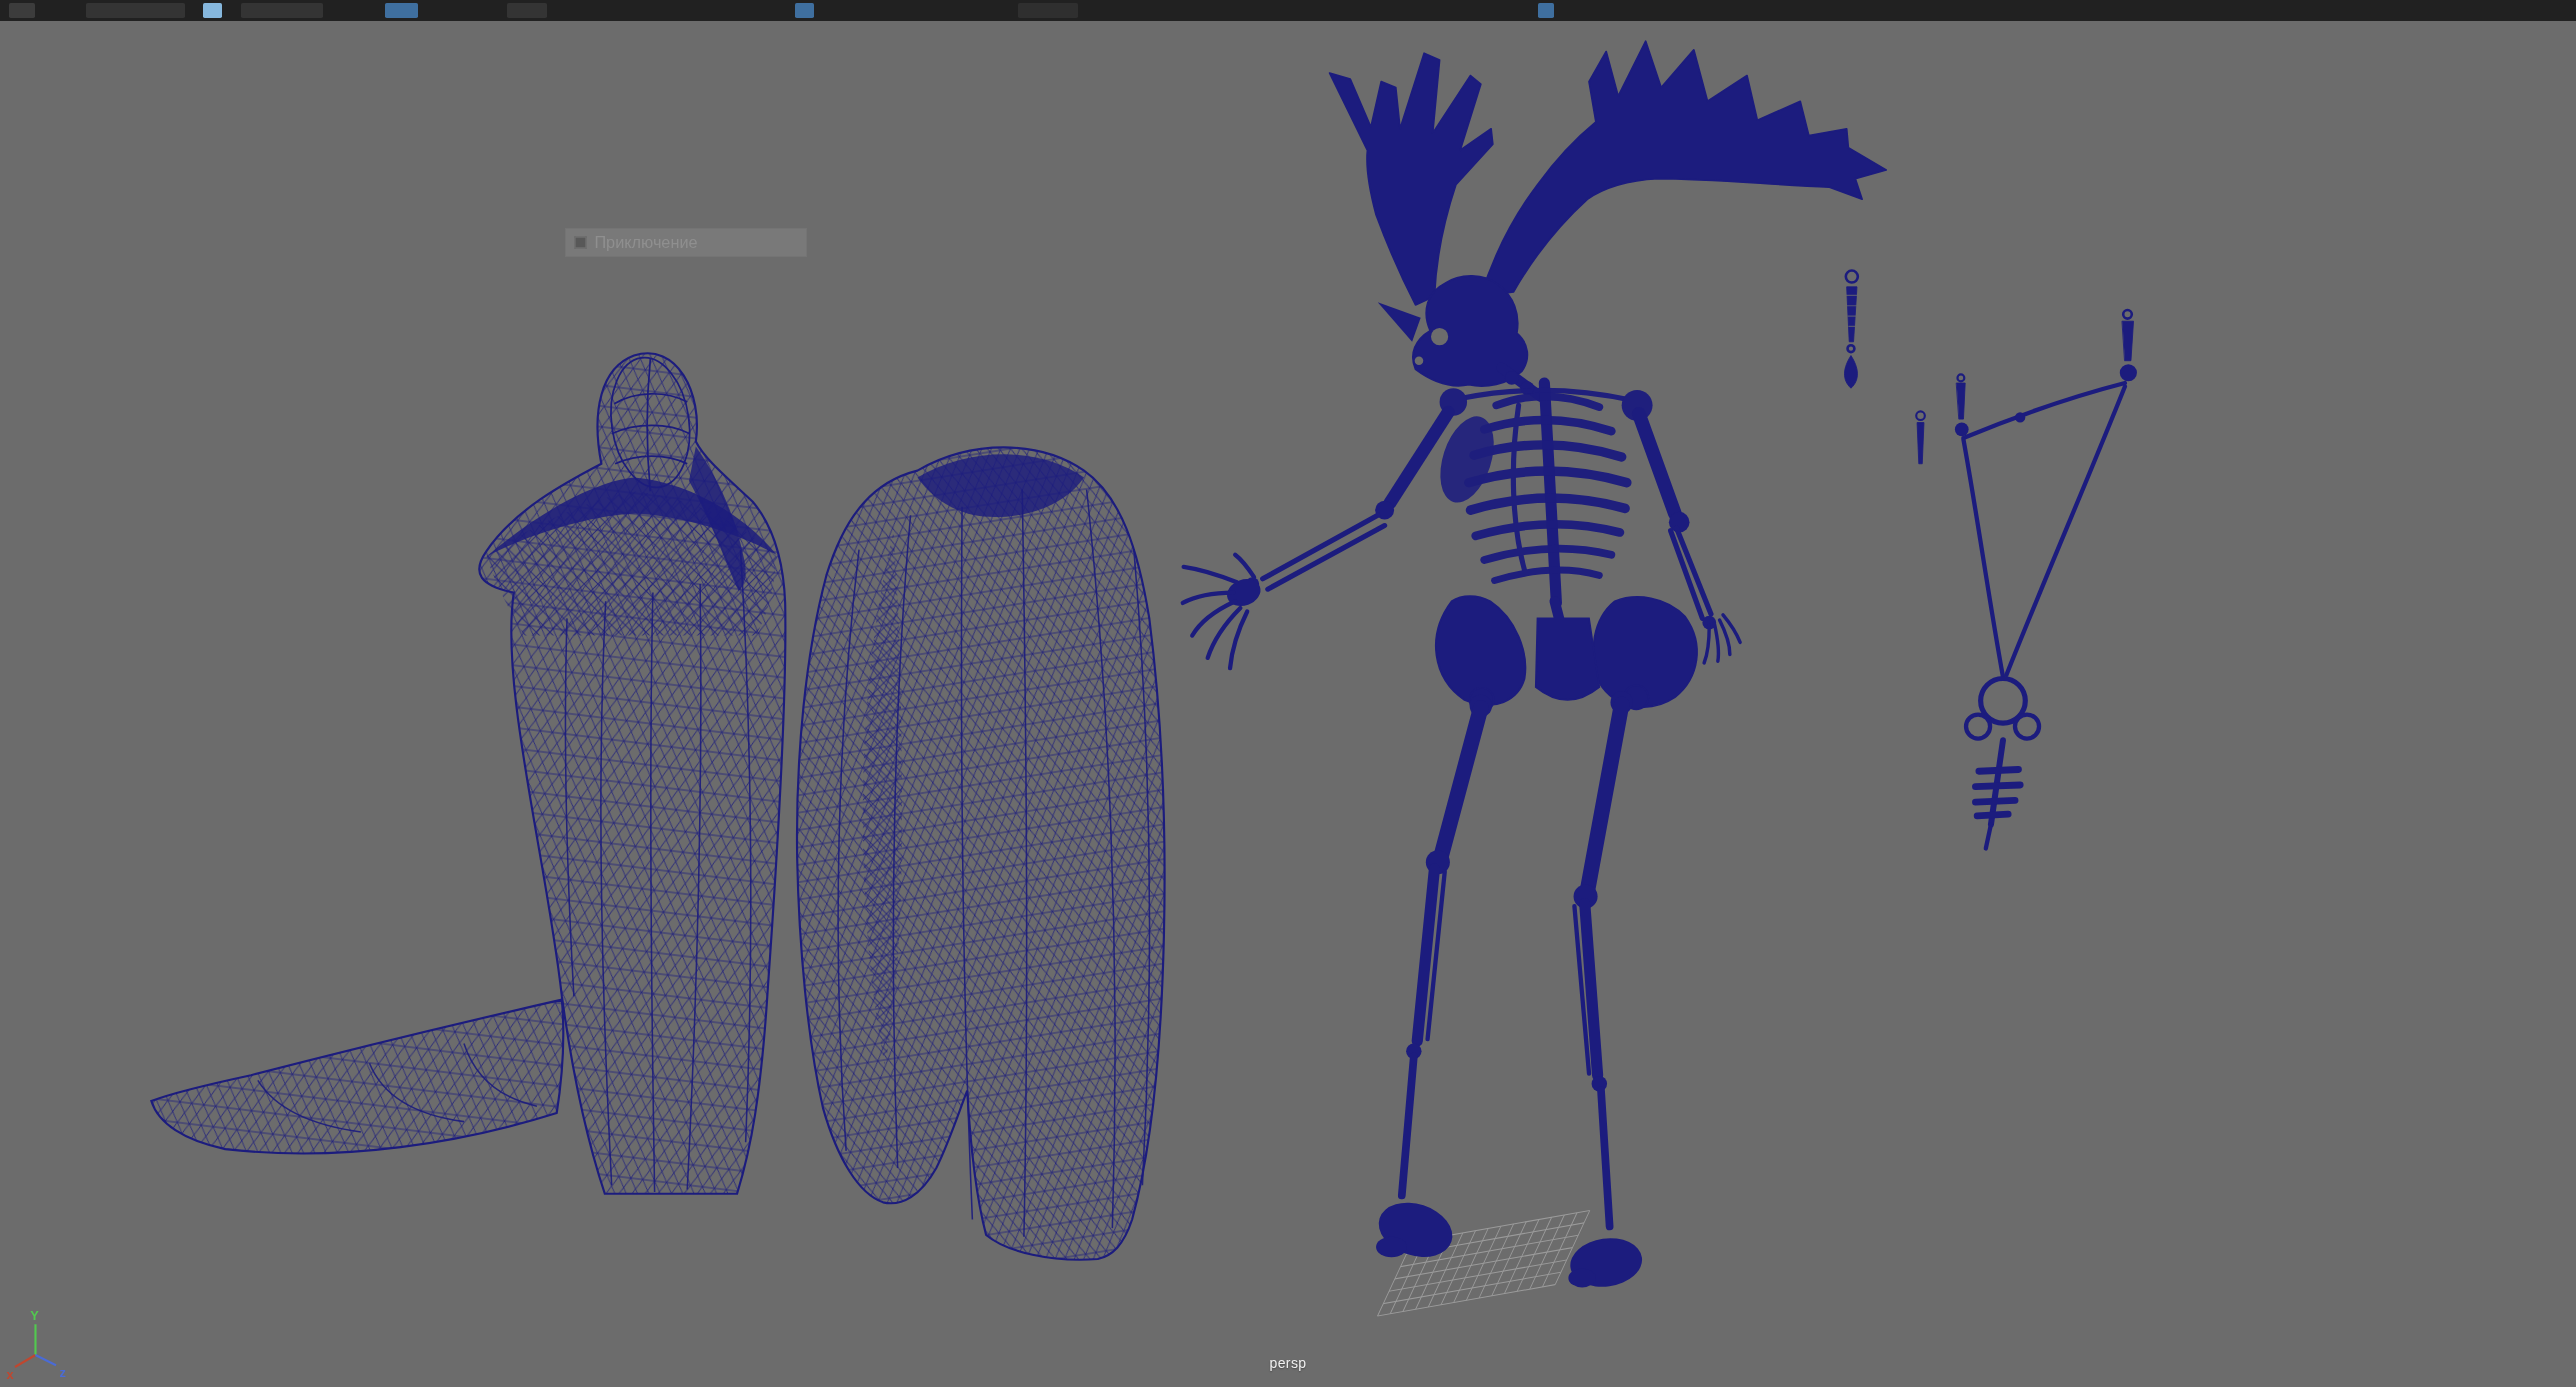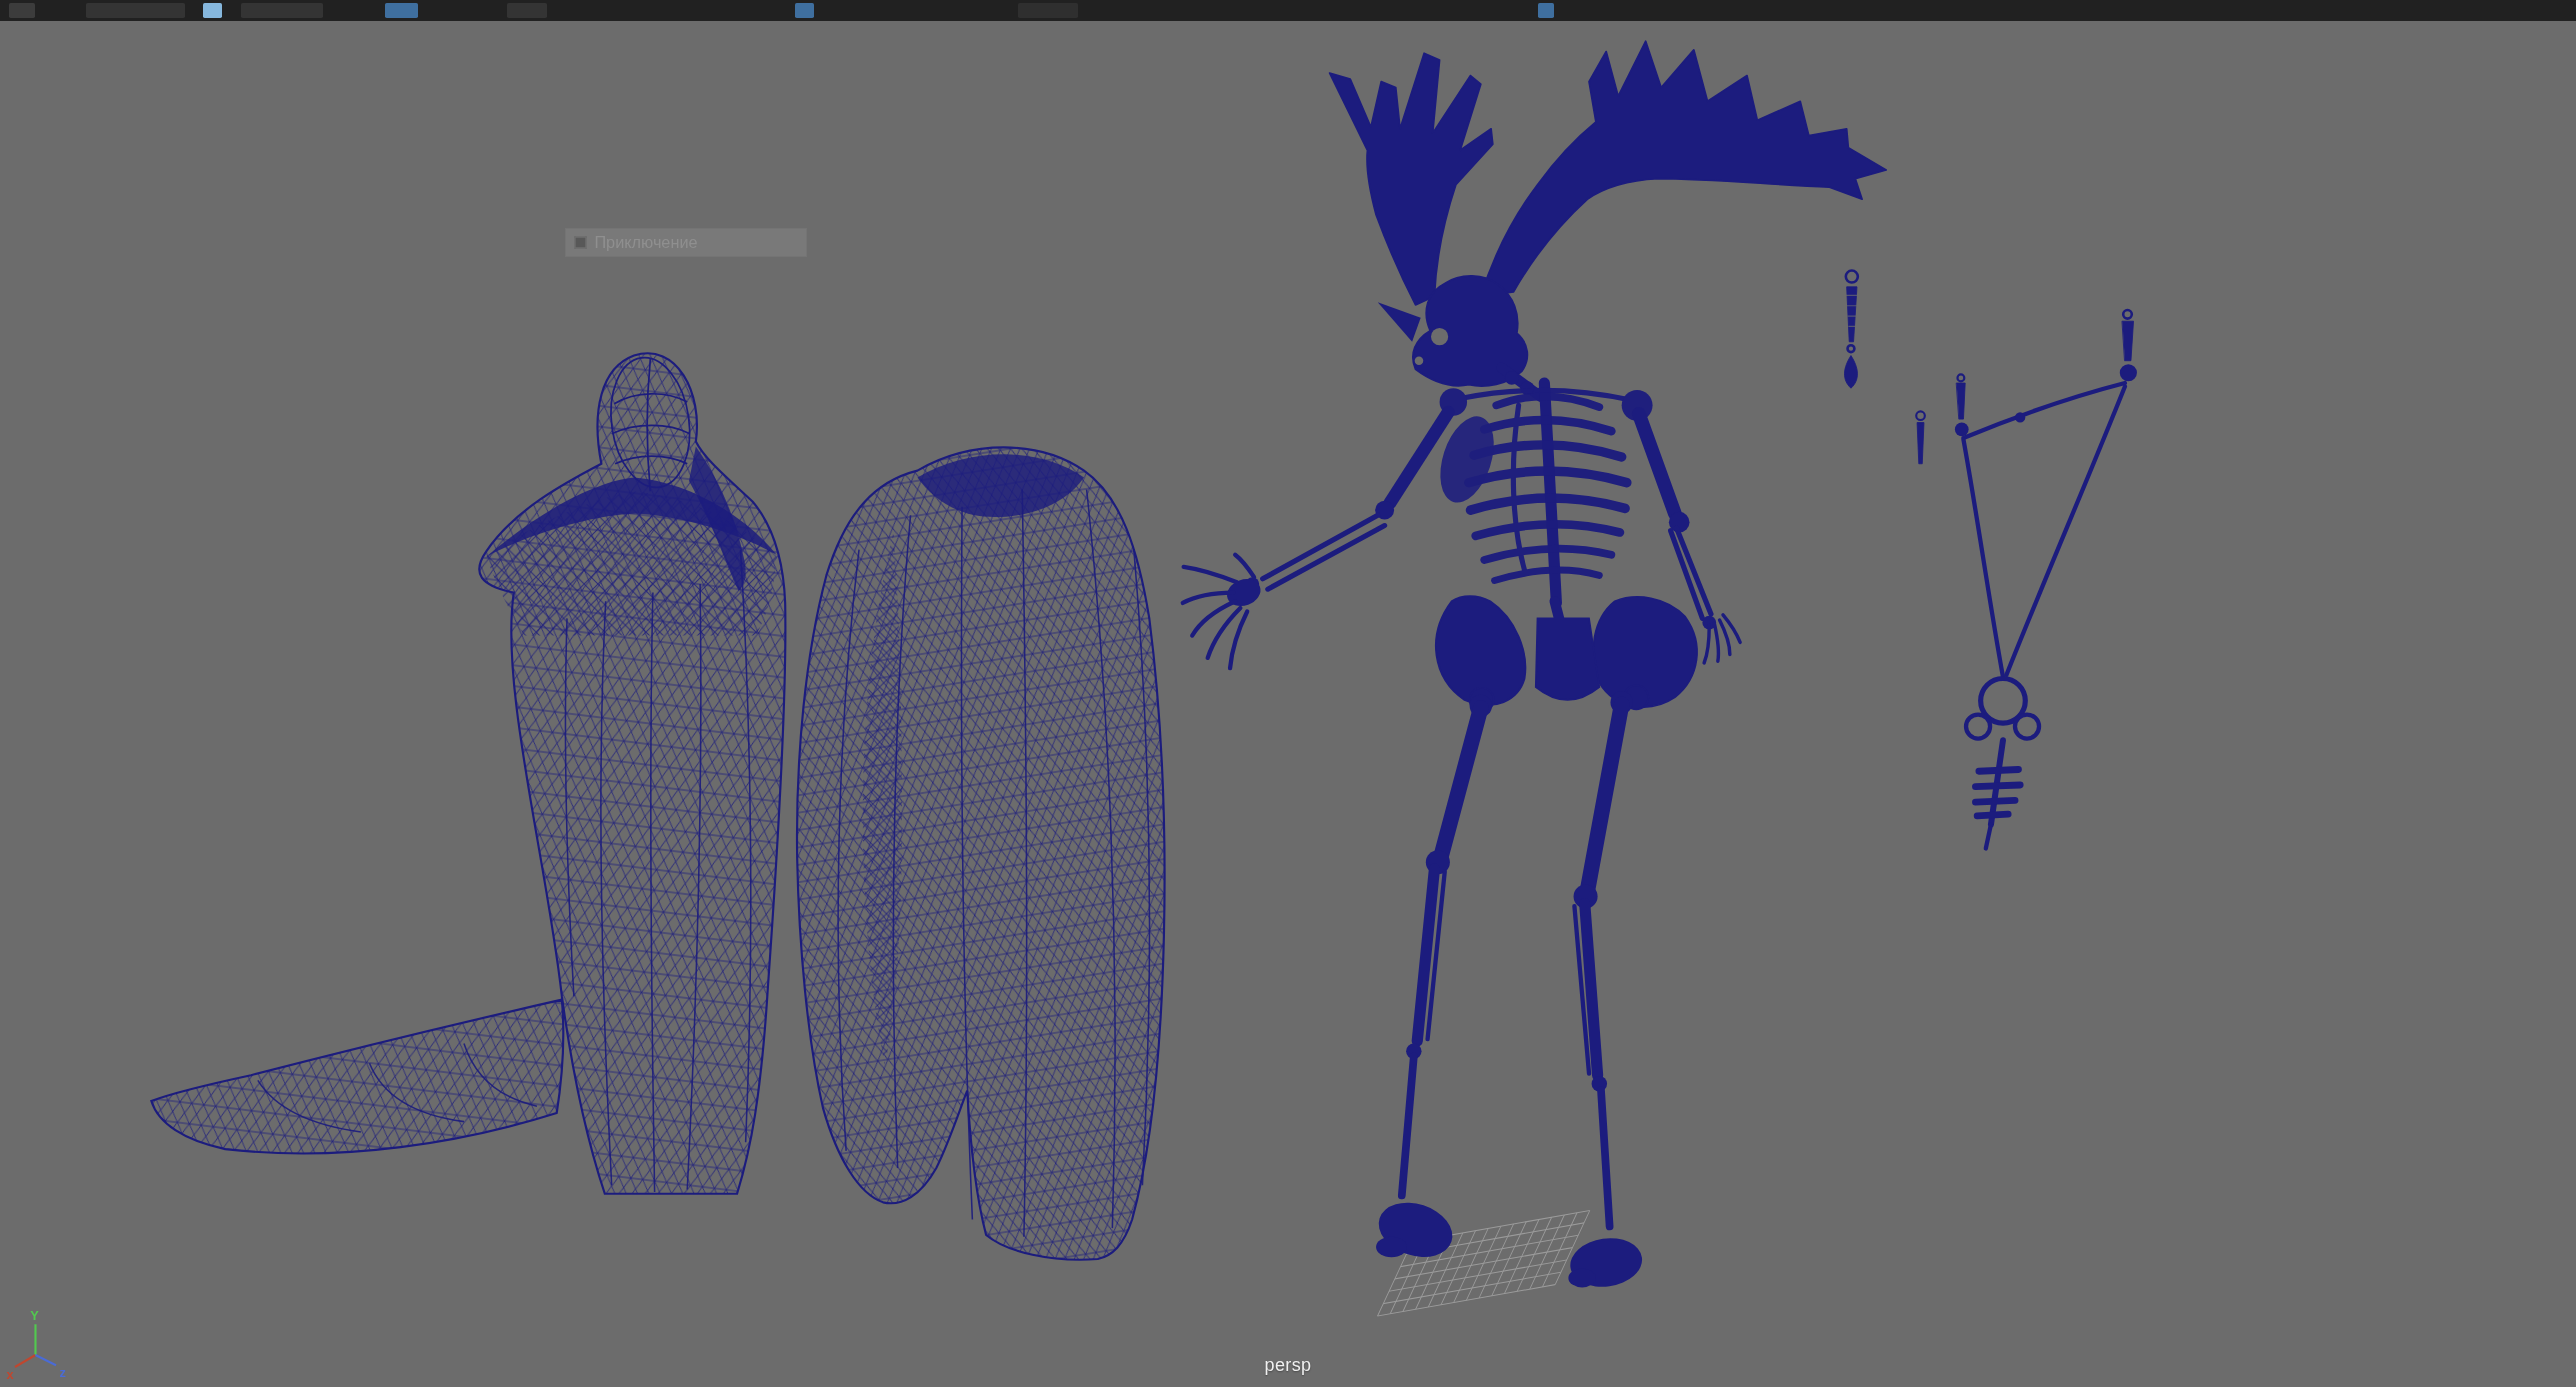--- a/index.html
+++ b/index.html
@@ -38,21 +38,21 @@
   }
   .float-field .ff-text{
     color:#8f8f8f;font-size:16.3px;white-space:nowrap;overflow:hidden;
   }
   
   .axis-gizmo{position:absolute;left:3.4px;top:1307px;width:94px;height:79px;z-index:4;}
   .axis-gizmo text{font-family:"Liberation Sans", sans-serif;font-size:15px;font-weight:bold;}
   
   .camera-label{
     position:absolute;left:50%;top:1355px;transform:translateX(-50%);
-    color:#f0f0f0;font-size:18px;z-index:4;letter-spacing:0.4px;
+    color:#f0f0f0;font-size:14px;z-index:4;letter-spacing:0.4px;
     text-shadow:0 0.9px 1.7px rgba(0,0,0,0.35);
   }
 </style>
 </head>
 <body>
 
 <svg class="scene-svg" viewBox="0 0 2999 1615" color="#1c1c7e">
   <defs>
     <pattern id="tri" width="28" height="24" patternUnits="userSpaceOnUse" patternTransform="rotate(7)">
       <path d="M0 24 L14 0 L28 24 M0 0 L14 24 L28 0 M0 0 H28 M0 24 H28" stroke="currentColor" stroke-width="1" fill="none" opacity="0.9"></path>

